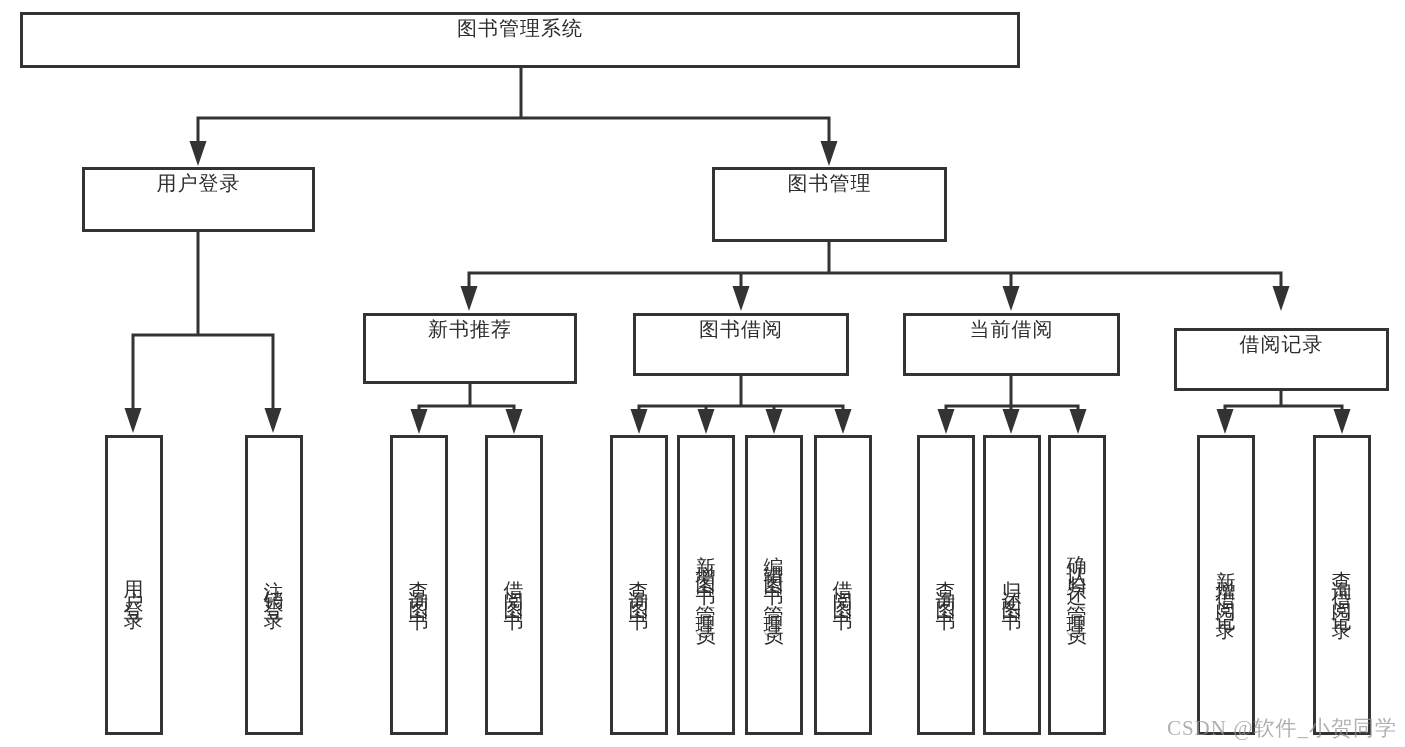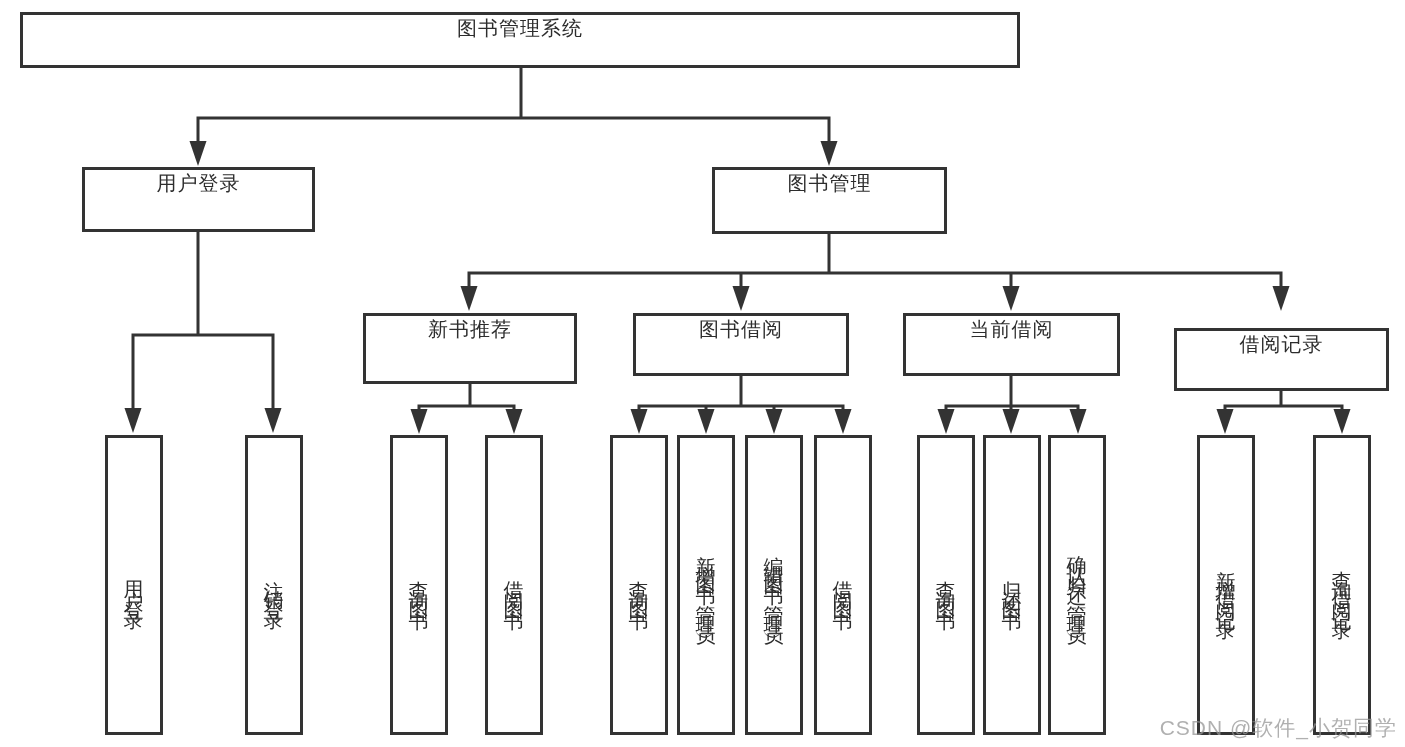--- a/index.html
+++ b/index.html
@@ -45,20 +45,21 @@
     white-space:nowrap;
   }
   .watermark{
     position:absolute;
     right:8px;
     bottom:5px;
     font-size:21px;
     color:rgba(150,150,150,0.75);
     letter-spacing:1px;
     z-index:5;
+    font-family:Liberation Serif, serif;
   }
 </style>
 </head>
 <body>
 
 <div class="canvas">
 
   <svg class="connectors" width="1405" height="747" viewBox="0 0 1405 747" xmlns="http://www.w3.org/2000/svg">
     <defs>
       <path id="arrowhead" d="M-8.5 -25 H8.5 L0 0 Z" fill="#333333"></path>
@@ -102,21 +103,21 @@
     </g>
   </svg>
 
   <div class="node" style="left:20px;top:12px;width:1000px;height:56px;">
     <span class="lbl">图书管理系统</span>
   </div>
 
   <div class="node" style="left:82px;top:167px;width:233px;height:65px;">
     <span class="lbl">用户登录</span>
   </div>
-  <div class="node" style="left:712px;top:167px;width:235px;height:67px;">
+  <div class="node" style="left:712px;top:167px;width:235px;height:75px;">
     <span class="lbl">图书管理</span>
   </div>
 
   <div class="node" style="left:363px;top:313px;width:214px;height:71px;">
     <span class="lbl">新书推荐</span>
   </div>
   <div class="node" style="left:633px;top:313px;width:216px;height:63px;">
     <span class="lbl">图书借阅</span>
   </div>
   <div class="node" style="left:903px;top:313px;width:217px;height:63px;">

